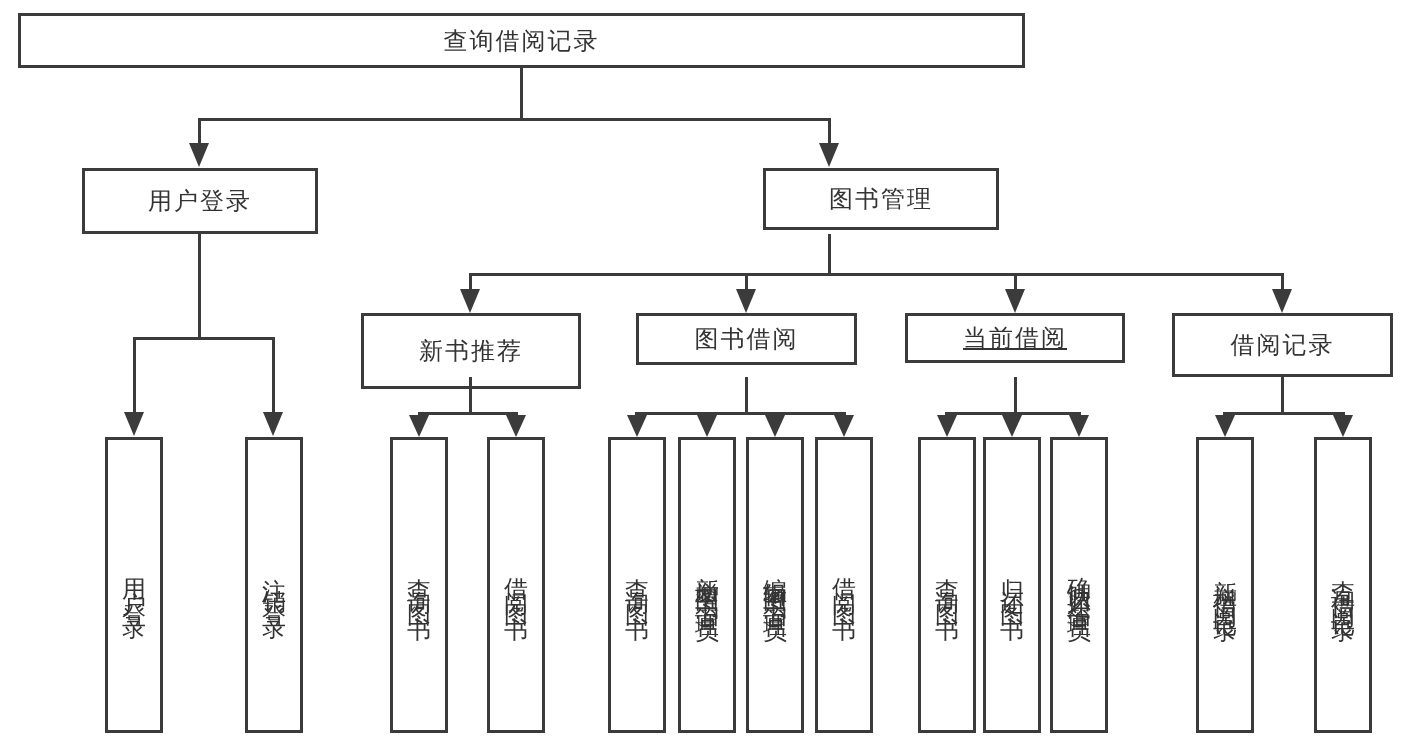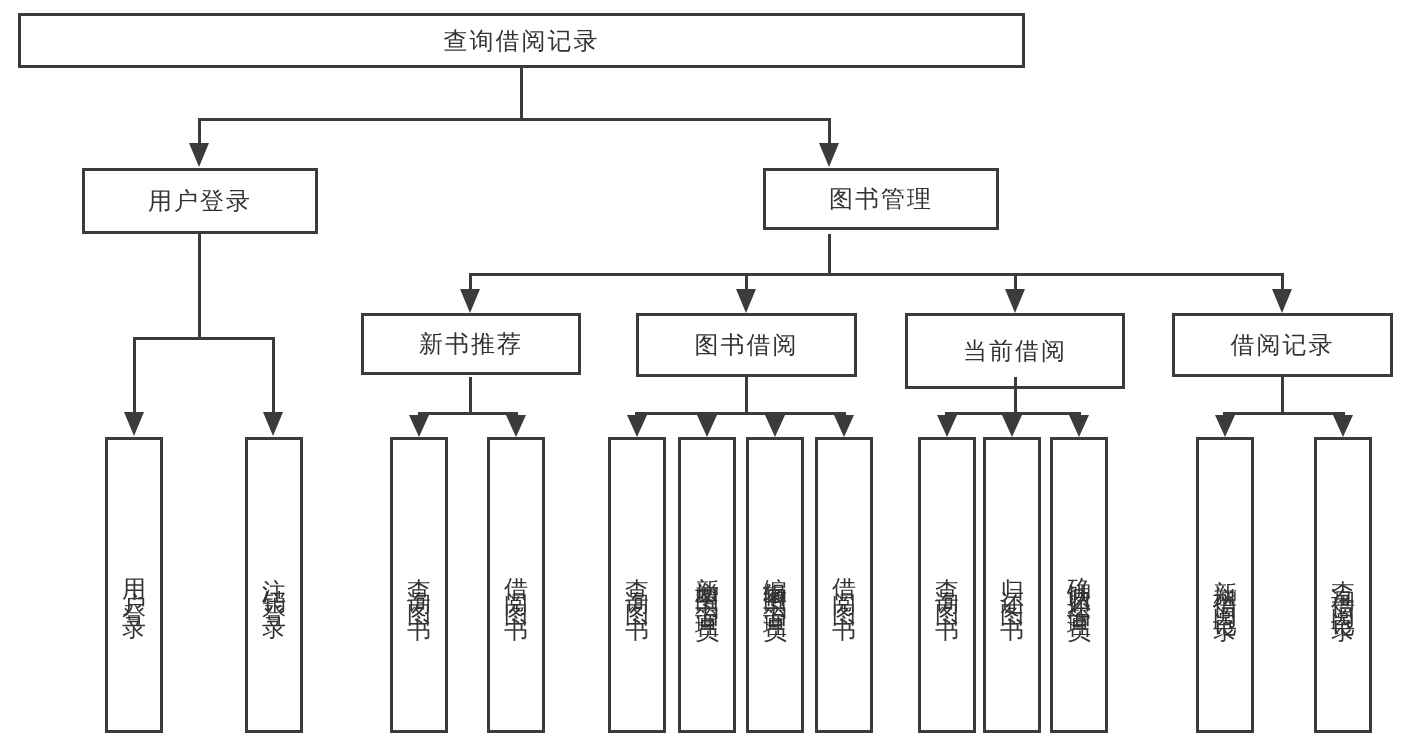--- a/index.html
+++ b/index.html
@@ -98,23 +98,23 @@
   <div class="hline" style="left:469px; top:273px; width:815px;"></div>
   <div class="vline" style="left:469px; top:276px; height:14px;"></div>
   <div class="arrow" style="left:460px; top:289px;"></div>
   <div class="vline" style="left:745px; top:276px; height:14px;"></div>
   <div class="arrow" style="left:736px; top:289px;"></div>
   <div class="vline" style="left:1014px; top:276px; height:14px;"></div>
   <div class="arrow" style="left:1005px; top:289px;"></div>
   <div class="vline" style="left:1281px; top:276px; height:14px;"></div>
   <div class="arrow" style="left:1272px; top:289px;"></div>
 
-  <div class="box" style="left:361px; top:313px; width:220px; height:62px;text-align:center;">新书推荐</div>
-  <div class="box" style="left:636px; top:313px; width:221px; height:64px;">图书借阅</div>
-  <div class="box" style="left:905px; top:313px; width:220px; height:76px;">当前借阅</div>
+  <div class="box" style="left:361px; top:313px; width:220px; height:76px;text-align:center;">新书推荐</div>
+  <div class="box" style="left:636px; top:313px; width:221px; height:52px;">图书借阅</div>
+  <div class="box" style="left:905px; top:313px; width:220px; height:50px;text-decoration:underline;">当前借阅</div>
   <div class="box" style="left:1172px; top:313px; width:221px; height:64px;">借阅记录</div>
 
   <div class="vline" style="left:469px; top:377px; height:35px;"></div>
   <div class="vline" style="left:745px; top:377px; height:35px;"></div>
   <div class="vline" style="left:1014px; top:377px; height:35px;"></div>
   <div class="vline" style="left:1281px; top:377px; height:35px;"></div>
 
   <div class="hline" style="left:418px; top:412px; width:100px;"></div>
   <div class="hline" style="left:635px; top:412px; width:211px;"></div>
   <div class="hline" style="left:945px; top:412px; width:136px;"></div>

